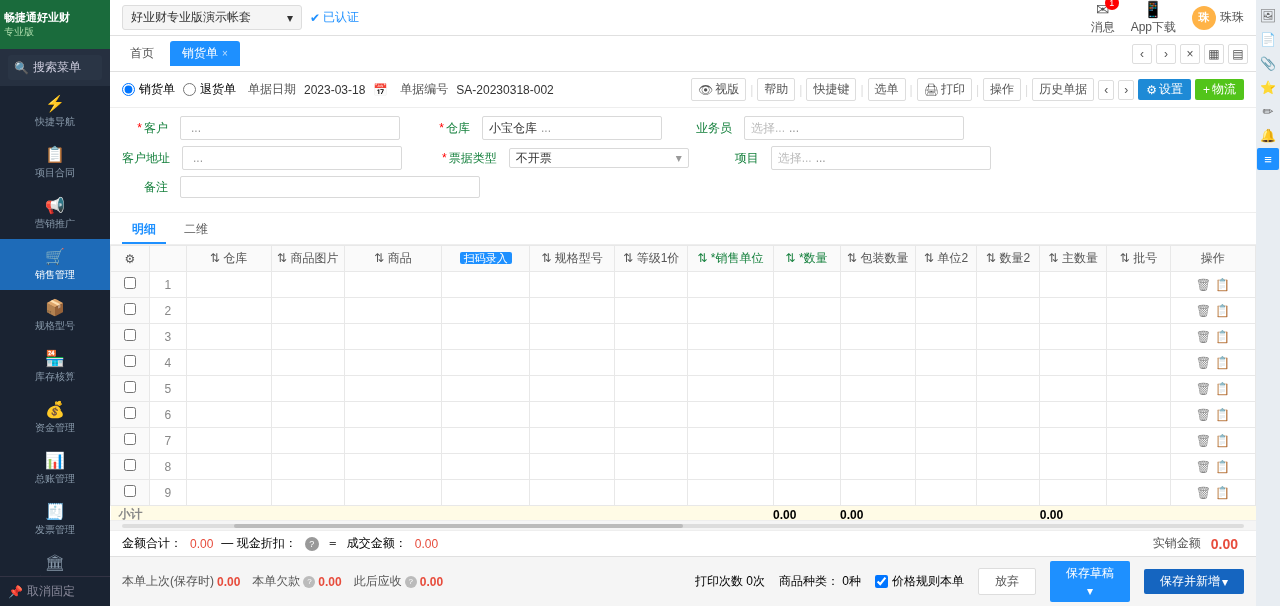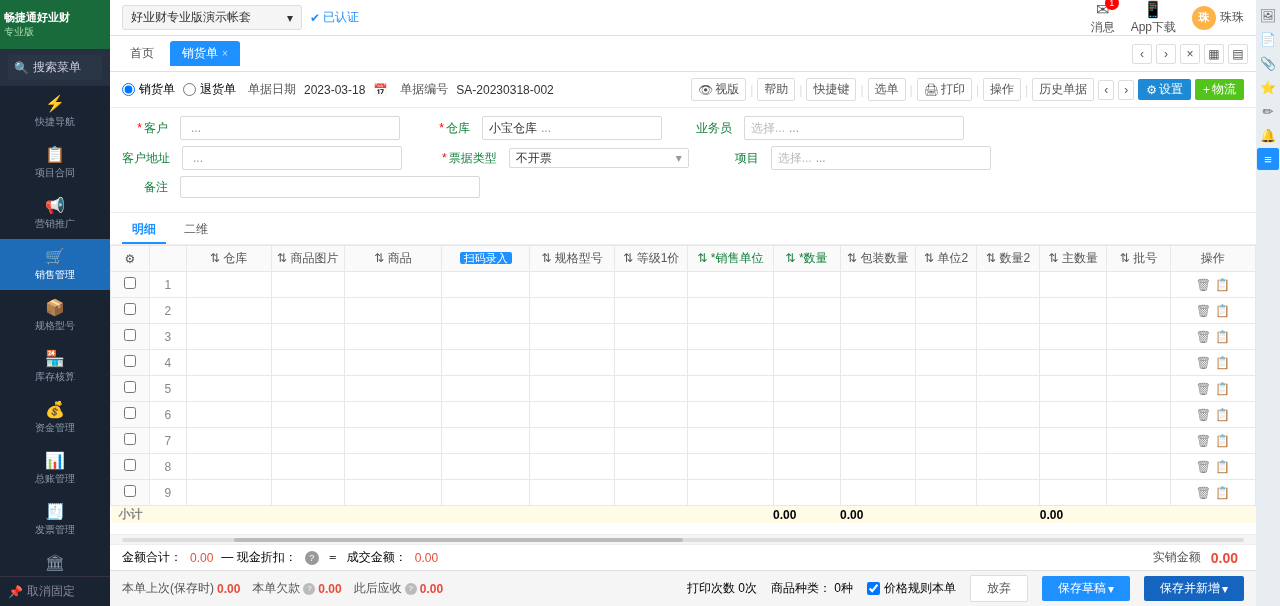--- a/index.html
+++ b/index.html
@@ -100,21 +100,21 @@
     .actual-amount-label { color: #555; }
     .actual-amount-value { color: #e74c3c; font-weight: bold; font-size: 14px; padding: 0 6px; }
 
     
     .bottom-bar { background: #f5f5f5; border-top: 1px solid #e0e0e0; padding: 4px 12px; display: flex; align-items: center; gap: 8px; }
     .bottom-info { color: #555; display: flex; gap: 12px; }
     .bottom-info span { display: flex; align-items: center; gap: 3px; }
     .bottom-right { margin-left: auto; display: flex; gap: 14px; align-items: center; }
     .bottom-checkbox { display: flex; align-items: center; gap: 4px; }
     .btn-abandon { padding: 4px 16px; border: 1px solid #ddd; border-radius: 2px; background: #fff; cursor: pointer; color: #555; font-size: 12px; }
-    .btn-save-draft { padding: 4px 16px; border: none; border-radius: 2px; background: #1e90ff; color: #fff; cursor: pointer; font-size: 12px; display: flex; align-items: center; gap: 2px; }
+    .btn-save-draft { padding: 4px 16px; border: none; border-radius: 2px; background: #1e90ff; color: #fff; cursor: pointer; font-size: 12px; display: flex; align-items: center; gap: 2px; flex-direction: column; }
     .btn-save-new { padding: 4px 16px; border: none; border-radius: 2px; background: #1565c0; color: #fff; cursor: pointer; font-size: 12px; display: flex; align-items: center; gap: 2px; }
 
     
     .right-panel { width: 24px; background: #e8edf2; display: flex; flex-direction: column; align-items: center; padding: 4px 0; gap: 2px; }
     .right-panel-icon { width: 22px; height: 22px; display: flex; align-items: center; justify-content: center; cursor: pointer; color: #666; border-radius: 2px; font-size: 13px; }
     .right-panel-icon.active { background: #1e90ff; color: #fff; }
 
     
     .tag-highlight { background: #1e90ff; color: #fff; border-radius: 2px; padding: 0 4px; font-size: 11px; }
   </style>

